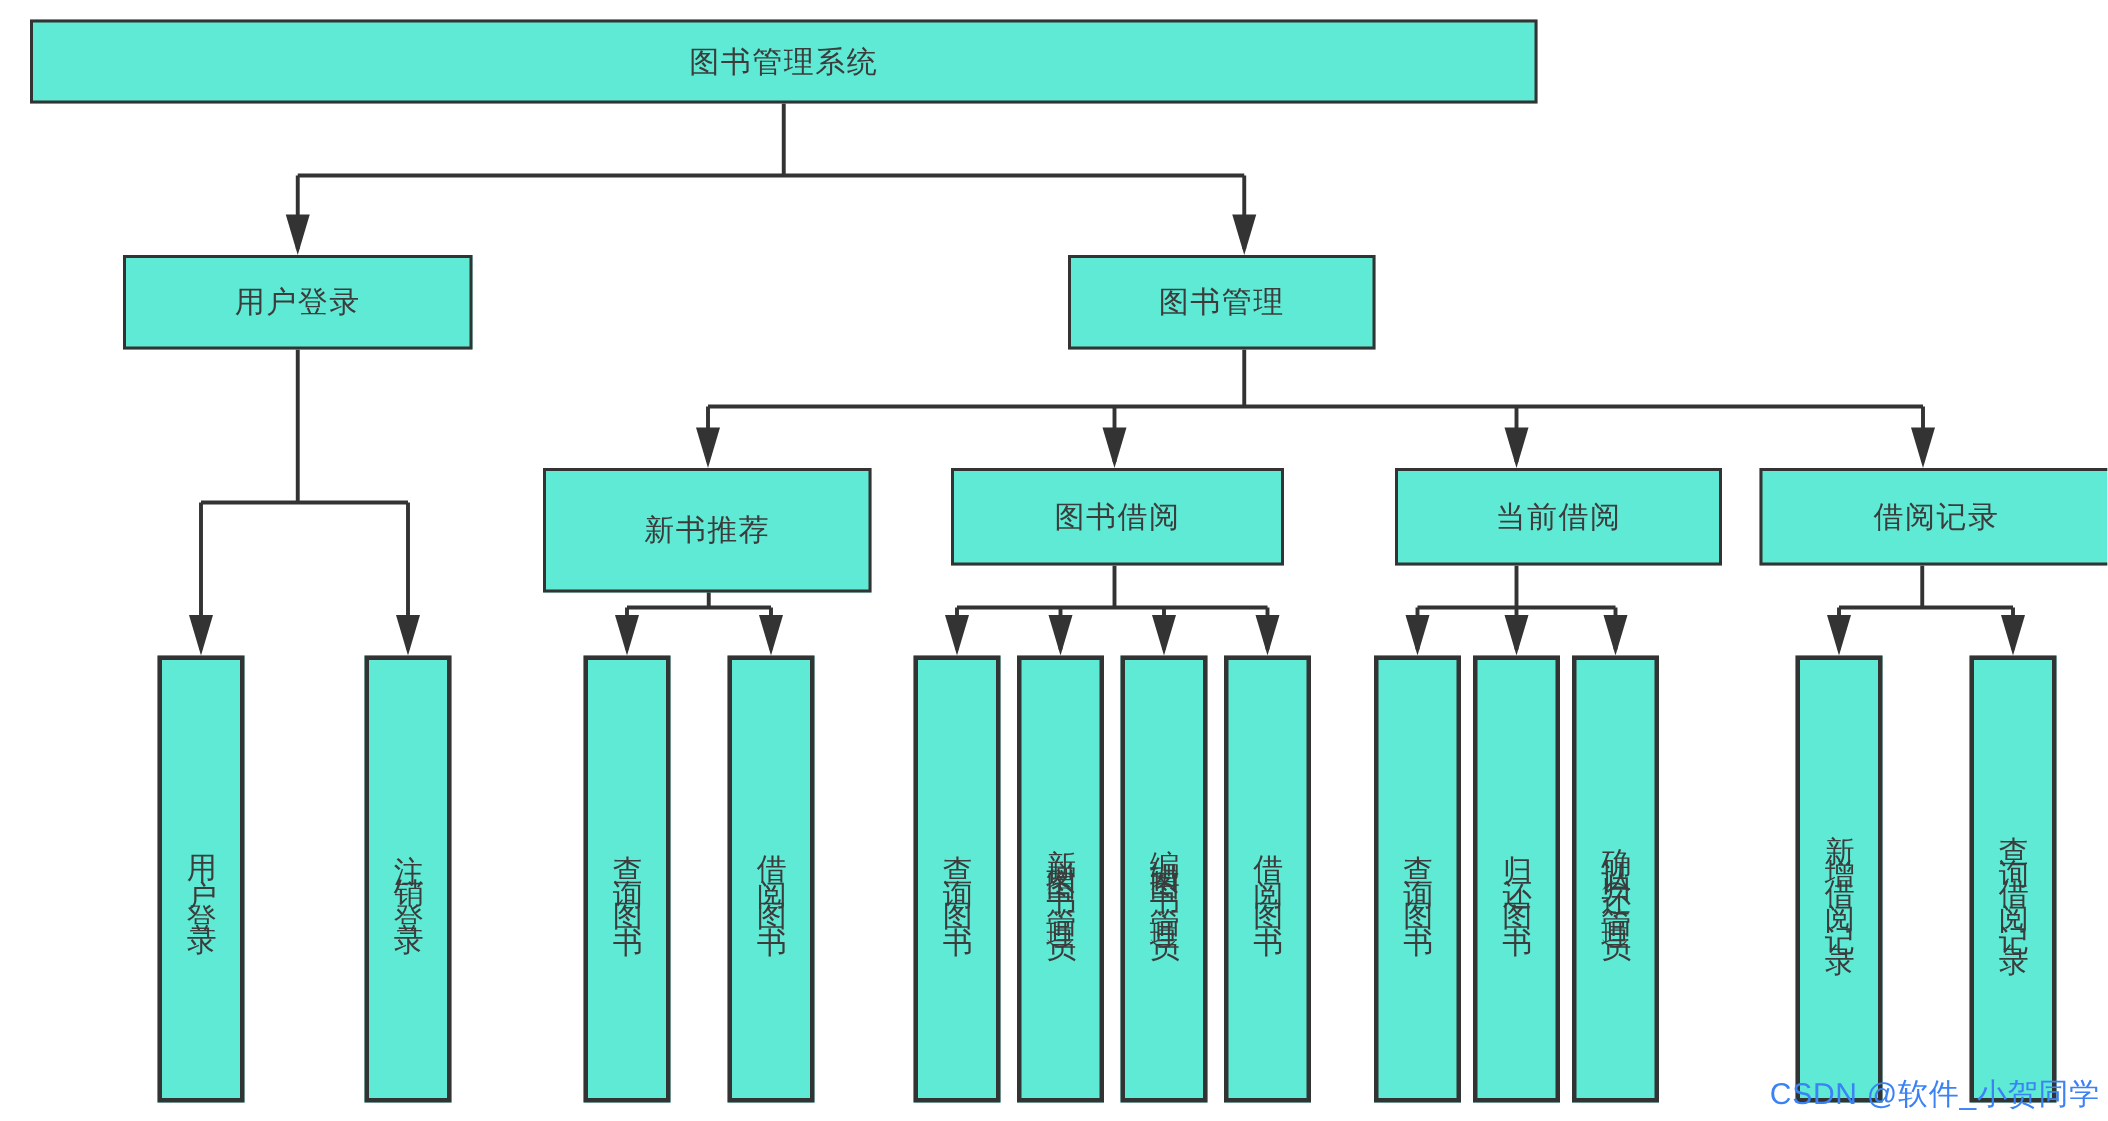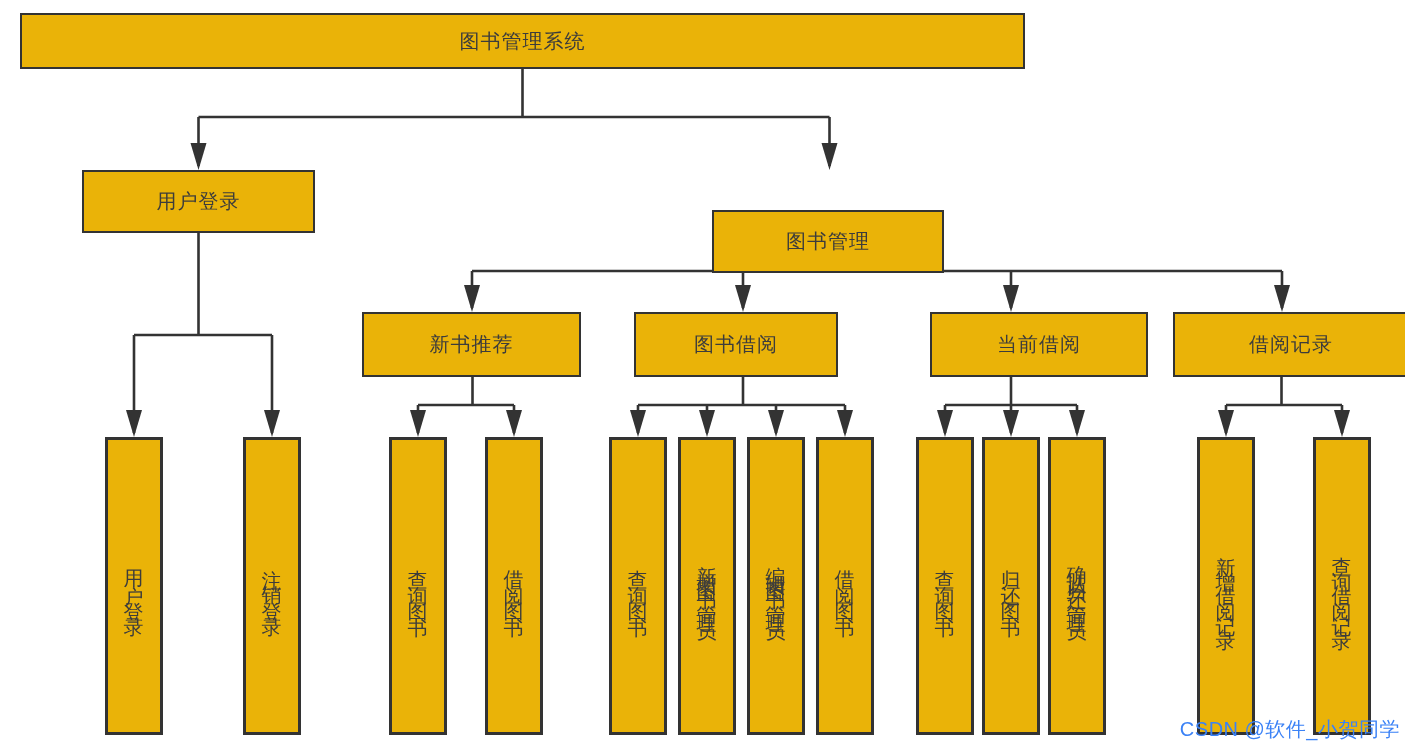--- a/index.html
+++ b/index.html
@@ -9,21 +9,21 @@
     height:747px;
     background:#ffffff;
     overflow:hidden;
     font-family:"Liberation Sans","DejaVu Sans",sans-serif;
     color:#3c3c3c;
   }
   #connectors{position:absolute;left:0;top:0;width:1405px;height:747px;}
   .box{
     position:absolute;
     box-sizing:border-box;
-    background:#eab308;
+    background:#5eead4;
     border:2.6px solid #333333;
     display:flex;
     align-items:center;
     justify-content:center;
     z-index:2;
   }
   .hbox{font-size:20px;letter-spacing:1px;white-space:nowrap;}
   .vbox{
     writing-mode:vertical-rl;
     text-orientation:mixed;
@@ -86,24 +86,24 @@
       <polygon points="1003,410 1019,410 1011,437"></polygon>
       <polygon points="1069,410 1085,410 1077,437"></polygon>
       <polygon points="1218,410 1234,410 1226,437"></polygon>
       <polygon points="1334,410 1350,410 1342,437"></polygon>
     </g>
   </svg>
 
   <div class="box hbox" style="left:20px;top:13px;width:1005px;height:56px;">图书管理系统</div>
 
   <div class="box hbox" style="left:82px;top:170px;width:233px;height:63px;">用户登录</div>
-  <div class="box hbox" style="left:712px;top:170px;width:232px;height:63px;margin-top:40px;">图书管理</div>
+  <div class="box hbox" style="left:712px;top:170px;width:205px;height:63px;">图书管理</div>
 
-  <div class="box hbox" style="left:362px;top:312px;width:219px;height:65px;">新书推荐</div>
-  <div class="box hbox" style="left:634px;top:312px;width:204px;height:65px;">图书借阅</div>
+  <div class="box hbox" style="left:362px;top:312px;width:219px;height:83px;">新书推荐</div>
+  <div class="box hbox" style="left:634px;top:312px;width:222px;height:65px;">图书借阅</div>
   <div class="box hbox" style="left:930px;top:312px;width:218px;height:65px;">当前借阅</div>
   <div class="box hbox" style="left:1173px;top:312px;width:236px;height:65px;">借阅记录</div>
 
   <div class="box vbox sparse" style="left:105px;top:437px;width:58px;height:298px;">用户登录</div>
   <div class="box vbox sparse" style="left:243px;top:437px;width:58px;height:298px;">注销登录</div>
 
   <div class="box vbox sparse" style="left:389px;top:437px;width:58px;height:298px;">查询图书</div>
   <div class="box vbox sparse" style="left:485px;top:437px;width:58px;height:298px;">借阅图书</div>
 
   <div class="box vbox sparse" style="left:609px;top:437px;width:58px;height:298px;">查询图书</div>

